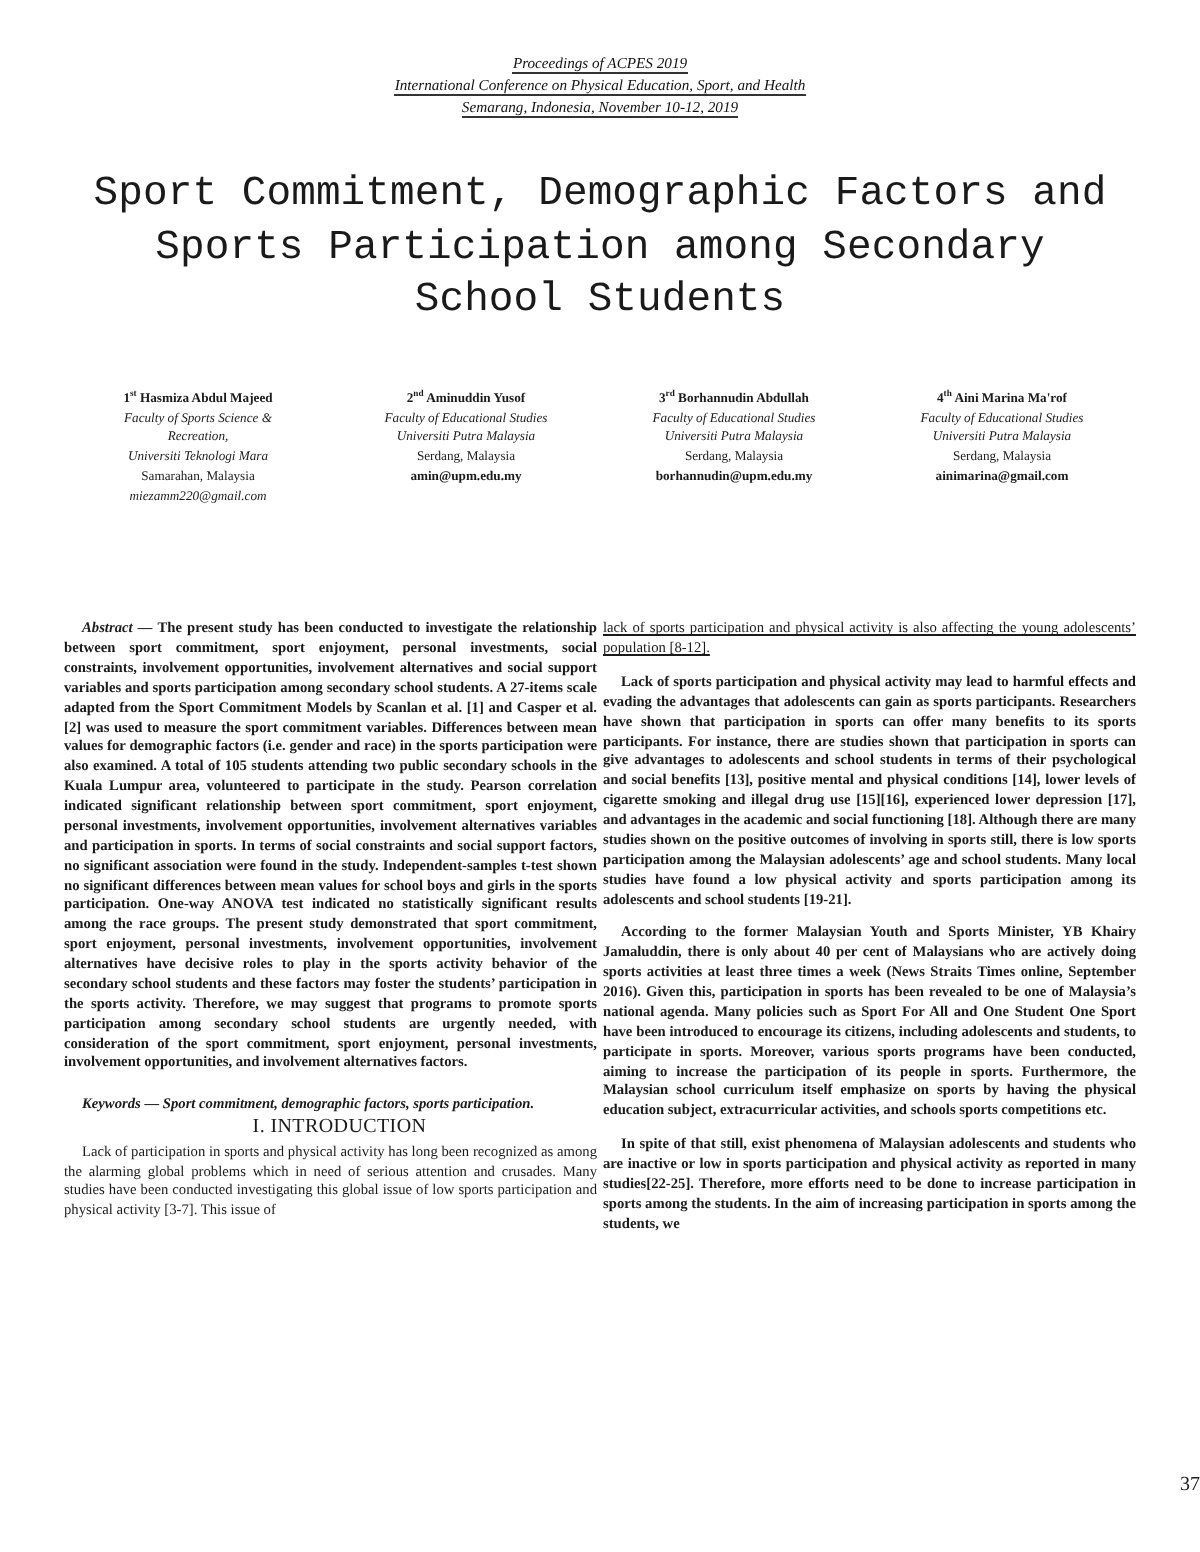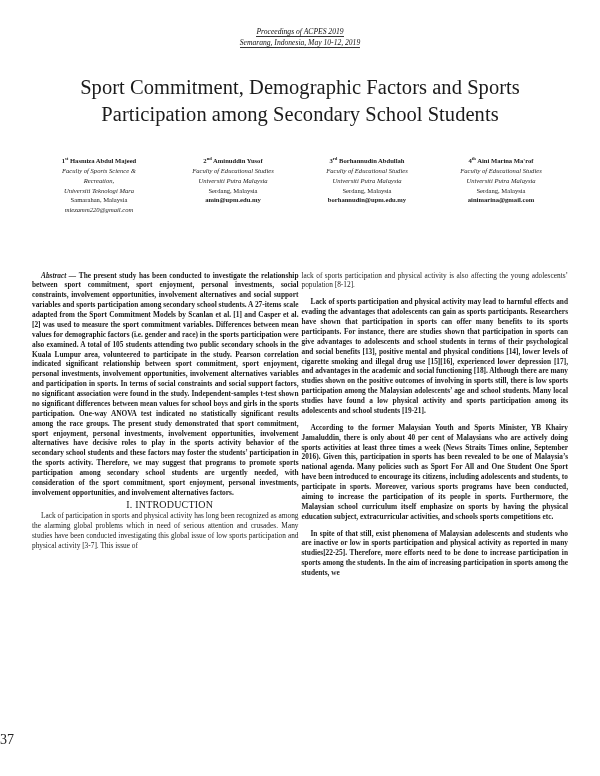--- a/index.html
+++ b/index.html
@@ -44,20 +44,21 @@
 
   
   .paper-title {
     text-align: center;
     font-size: 20.5px;
     line-height: 1.30;
     font-weight: 400;
     margin: 26px auto 0 auto;
     max-width: 520px;
     letter-spacing: 0.05px;
+    font-family: Liberation Mono, monospace;
   }
 
   
   .authors {
     display: flex;
     margin-top: 29px;
     width: 100%;
   }
   .author {
     flex: 1 1 25%;
@@ -104,20 +105,21 @@
     line-height: 1.345;
     text-align: justify;
     text-justify: inter-word;
   }
   .col p {
     margin: 0;
     text-indent: 9px;
   }
   .col p.no-indent {
     text-indent: 0;
+    text-decoration: underline;
   }
   .abstract-p {
     font-weight: bold;
     text-indent: 0;
     hyphens: none;
   }
   .abstract-p .lead {
     font-style: italic;
     font-weight: bold;
   }
@@ -139,33 +141,34 @@
     margin-top: 7px !important;
     font-weight: bold;
   }
 
   
   .page-number {
     position: absolute;
     bottom: 28px;
     left: 0;
     right: 0;
-    text-align: left;
-    font-size: 14px;
+    text-align: right;
+    font-size: 10px;
     color: #222;
   }
 </style>
 </head>
 <body>
 
 <div class="page">
 
   <div class="conf-header">
     <span class="line"><span>Proceedings of ACPES 2019</span></span>
-    <span class="line"><span>Semarang, Indonesia, May 10-12, 2019</span></span>
+    <span class="line"><span>International Conference on Physical Education, Sport, and Health</span></span>
+    <span class="line"><span>Semarang, Indonesia, November 10-12, 2019</span></span>
   </div>
 
   <h1 class="paper-title">Sport Commitment, Demographic Factors and Sports Participation among Secondary School Students</h1>
 
   <div class="authors">
 
     <div class="author">
       <span class="a-name"><span>1</span><sup>st</sup> <span>Hasmiza Abdul Majeed</span></span>
       <span class="a-aff">Faculty of Sports Science &amp;</span>
       <span class="a-aff">Recreation,</span>
@@ -197,20 +200,21 @@
       <span class="a-loc">Serdang, Malaysia</span>
       <span class="a-mail">ainimarina@gmail.com</span>
     </div>
 
   </div>
 
   <div class="columns">
 
     <div class="col">
       <p class="abstract-p"><span class="lead">Abstract — </span><span>The present study has been conducted to investigate the relationship between sport commitment, sport enjoyment, personal investments, social constraints, involvement opportunities, involvement alternatives and social support variables and sports participation among secondary school students. A 27-items scale adapted from the Sport Commitment Models by Scanlan et al. [1] and Casper et al. [2] was used to measure the sport commitment variables. Differences between mean values for demographic factors (i.e. gender and race) in the sports participation were also examined. A total of 105 students attending two public secondary schools in the Kuala Lumpur area, volunteered to participate in the study. Pearson correlation indicated significant relationship between sport commitment, sport enjoyment, personal investments, involvement opportunities, involvement alternatives variables and participation in sports. In terms of social constraints and social support factors, no significant association were found in the study. Independent-samples t-test shown no significant differences between mean values for school boys and girls in the sports participation. One-way ANOVA test indicated no statistically significant results among the race groups. The present study demonstrated that sport commitment, sport enjoyment, personal investments, involvement opportunities, involvement alternatives have decisive roles to play in the sports activity behavior of the secondary school students and these factors may foster the students’ participation in the sports activity. Therefore, we may suggest that programs to promote sports participation among secondary school students are urgently needed, with consideration of the sport commitment, sport enjoyment, personal investments, involvement opportunities, and involvement alternatives factors.</span></p>
+      <p class="keywords-p">Keywords — Sport commitment, demographic factors, sports participation.</p>
       <p class="section-head">I. INTRODUCTION</p>
       <p>Lack of participation in sports and physical activity has long been recognized as among the alarming global problems which in need of serious attention and crusades. Many studies have been conducted investigating this global issue of low sports participation and physical activity [3-7]. This issue of</p>
     </div>
 
     <div class="col">
       <p class="no-indent">lack of sports participation and physical activity is also affecting the young adolescents’ population [8-12].</p>
       <p class="gap-p">Lack of sports participation and physical activity may lead to harmful effects and evading the advantages that adolescents can gain as sports participants. Researchers have shown that participation in sports can offer many benefits to its sports participants. For instance, there are studies shown that participation in sports can give advantages to adolescents and school students in terms of their psychological and social benefits [13], positive mental and physical conditions [14], lower levels of cigarette smoking and illegal drug use [15][16], experienced lower depression [17], and advantages in the academic and social functioning [18]. Although there are many studies shown on the positive outcomes of involving in sports still, there is low sports participation among the Malaysian adolescents’ age and school students. Many local studies have found a low physical activity and sports participation among its adolescents and school students [19-21].</p>
       <p class="gap-p">According to the former Malaysian Youth and Sports Minister, YB Khairy Jamaluddin, there is only about 40 per cent of Malaysians who are actively doing sports activities at least three times a week (News Straits Times online, September 2016). Given this, participation in sports has been revealed to be one of Malaysia’s national agenda. Many policies such as Sport For All and One Student One Sport have been introduced to encourage its citizens, including adolescents and students, to participate in sports. Moreover, various sports programs have been conducted, aiming to increase the participation of its people in sports. Furthermore, the Malaysian school curriculum itself emphasize on sports by having the physical education subject, extracurricular activities, and schools sports competitions etc.</p>
       <p class="gap-p">In spite of that still, exist phenomena of Malaysian adolescents and students who are inactive or low in sports participation and physical activity as reported in many studies[22-25]. Therefore, more efforts need to be done to increase participation in sports among the students. In the aim of increasing participation in sports among the students, we</p>
     </div>

